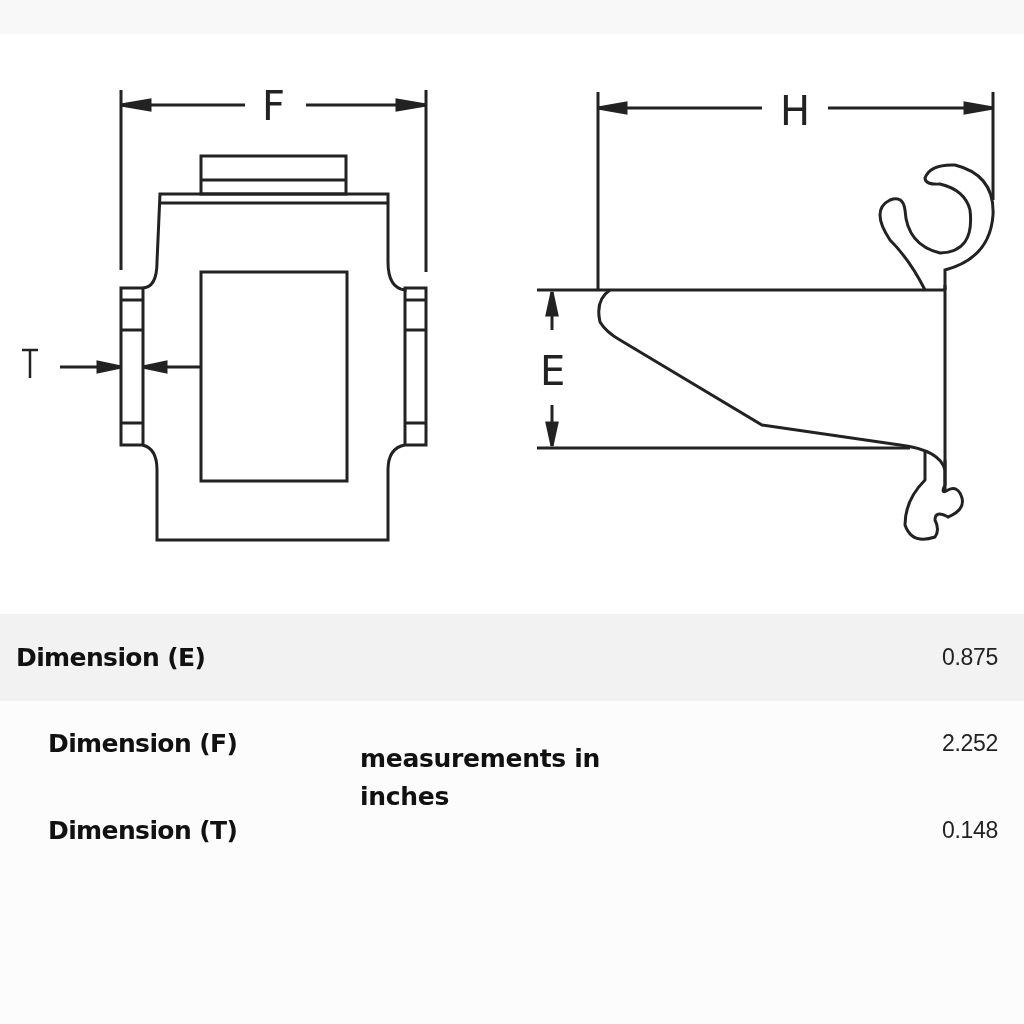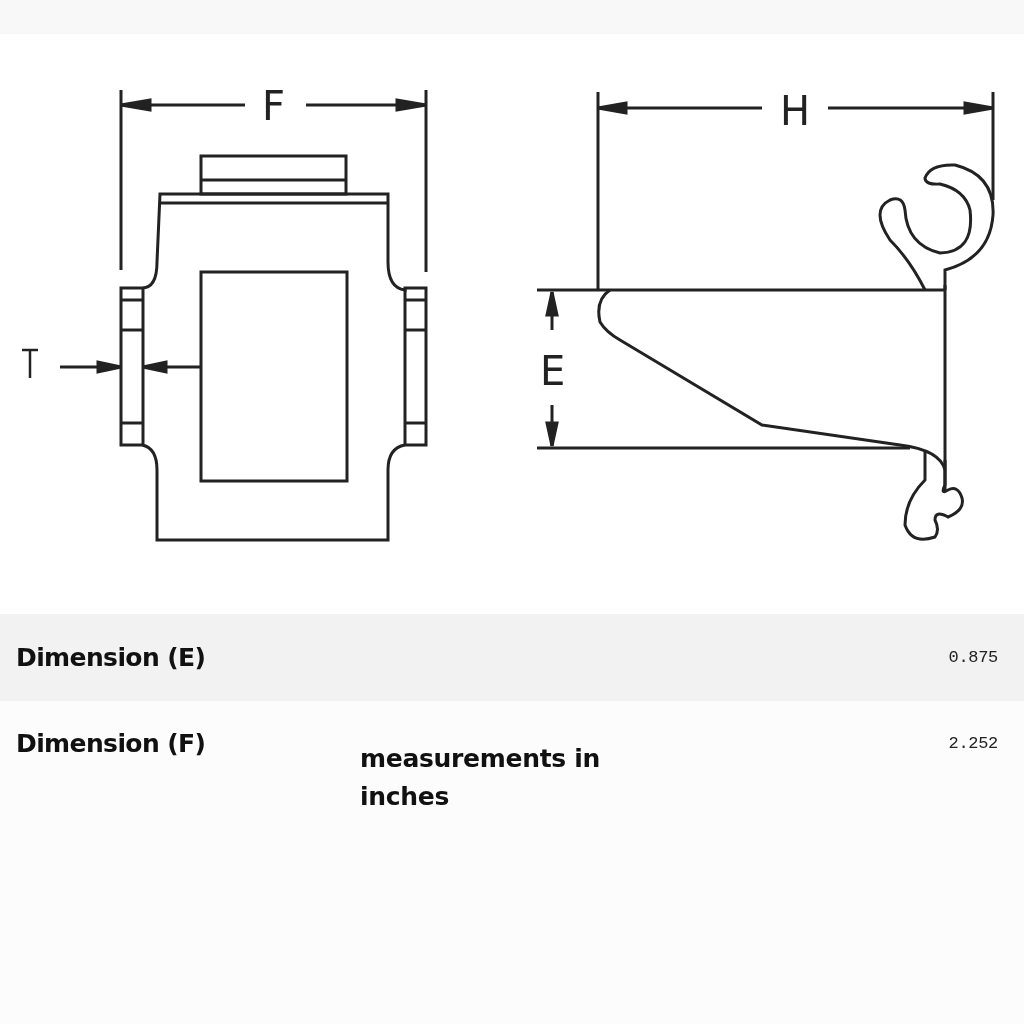--- a/index.html
+++ b/index.html
@@ -3,23 +3,23 @@
 <meta charset="utf-8">
 <style>
   html, body { margin:0; padding:0; }
   body { width:1024px; height:1024px; background:#fcfcfc; position:relative; overflow:hidden; font-family:"Liberation Sans", "DejaVu Sans", sans-serif; }
   .top-band { position:absolute; left:0; top:0; width:1024px; height:34px; background:#f8f8f8; }
   .drawing-area { position:absolute; left:0; top:34px; width:1024px; height:580px; background:#ffffff; }
   .drawing-area svg { position:absolute; left:0; top:-34px; }
   .spec-table { position:absolute; left:0; top:614px; width:1024px; }
   .spec-row { position:relative; height:86.5px; display:flex; align-items:center; justify-content:space-between; box-sizing:border-box; padding:0 26px 0 16px; }
   .spec-row.shaded { background:#f2f2f2; }
-  .spec-row.plain { background:#fcfcfc; }
+  .spec-row.plain { background:#fcfcfc;margin-left:32px; }
   .spec-label { font-size:25px; font-weight:bold; color:#111; font-family:"DejaVu Sans", sans-serif; letter-spacing:-0.6px; }
-  .spec-value { font-size:17px; color:#222; font-family:Liberation Mono, monospace; letter-spacing:-0.3px; }
+  .spec-value { font-size:23px; color:#222; font-family:Liberation Sans, sans-serif; letter-spacing:-0.3px; }
   .units-note { position:absolute; left:360px; top:740px; width:305px; text-align:left; font-size:25px; font-weight:bold; line-height:38px; color:#111; font-family:"DejaVu Sans", sans-serif; letter-spacing:-0.3px; }
   .dim-letter { font-family:"DejaVu Sans", sans-serif; font-size:40px; fill:#222; }
 </style>
 </head>
 <body>
 
 <div class="top-band"></div>
 
 <div class="drawing-area">
   <svg width="1024" height="614" viewBox="0 0 1024 614" xmlns="http://www.w3.org/2000/svg">
@@ -88,15 +88,19 @@
 
 <div class="spec-table">
   <div class="spec-row shaded">
     <span class="spec-label">Dimension (E)</span>
     <span class="spec-value">0.875</span>
   </div>
   <div class="spec-row plain">
     <span class="spec-label">Dimension (F)</span>
     <span class="spec-value">2.252</span>
   </div>
+  <div class="spec-row plain">
+    <span class="spec-label">Dimension (T)</span>
+    <span class="spec-value">0.148</span>
+  </div>
 </div>
 
 <div class="units-note">measurements in inches</div>
 
 </body></html>

